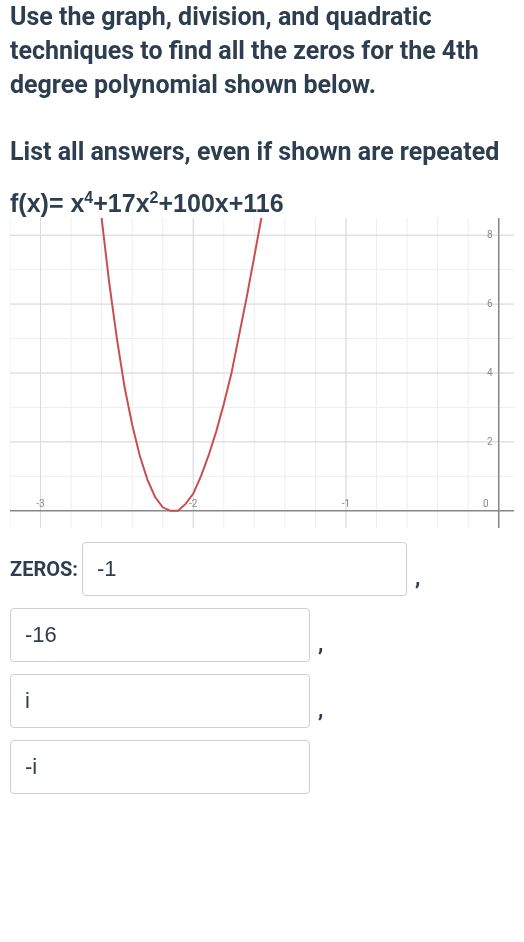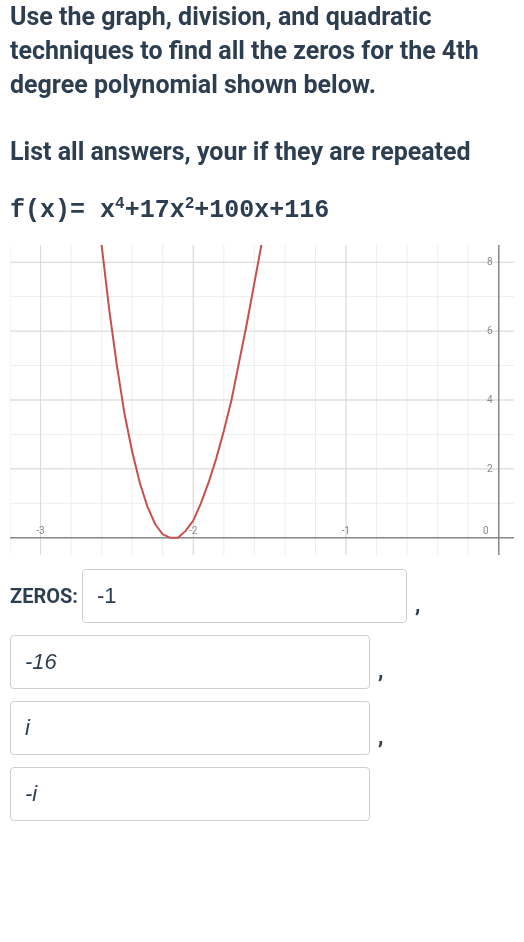--- a/index.html
+++ b/index.html
@@ -9,27 +9,27 @@
     background: #ffffff;
     font-family: -apple-system, BlinkMacSystemFont, "Segoe UI", Roboto, sans-serif;
     color: #2c3e50;
     padding: 0 10px;
     overflow: hidden;
   }
   .question {
     font-size: 25px;
     font-weight: 700;
     line-height: 1.35;
-    margin-bottom: 26px;
+    margin-bottom: 20px;
   }
   .formula {
     font-size: 25px;
     font-weight: 700;
-    margin-bottom: 20px;
-    font-family: Liberation Mono, monospace;
+    margin-bottom: 0;
+    font-family: Liberation Sans, sans-serif;
   }
   .formula .sup { font-size: 16px; vertical-align: super; }
   .graph-wrap {
     width: 504px;
     height: 310px;
     position: relative;
   }
   .graph-wrap svg { display:block; }
   .answers {
     margin-top: 14px;
@@ -50,37 +50,37 @@
     height: 54px;
     border: 1px solid #cfcfcf;
     border-radius: 4px;
     background: #fff;
     font-size: 22px;
     padding: 0 14px;
     color: #2c3e50;
     outline: none;
   }
   .w1 { width: 325px; }
-  .w2 { width: 360px; font-style: italic; }
+  .w2 { width: 300px; }
   .comma {
     font-size: 22px;
     font-weight: 700;
     margin-left: 8px;
     color: #2c3e50;
     align-self: flex-end;
     padding-bottom: 6px;
   }
 </style>
 </head>
 <body>
 
 <div class="question">
   <span>Use the graph, division, and quadratic techniques to find all the zeros for the 4th degree polynomial shown below.</span><br>
   <br>
-  <span>List all answers, your if they are repeated</span>
+  <span>List all answers, even if shown are repeated</span>
 </div>
 
 <div class="formula">
   <span>f(x)= x</span><span class="sup">4</span><span>+17x</span><span class="sup">2</span><span>+100x+116</span>
 </div>
 
 <div class="graph-wrap">
   <svg id="chart-svg" width="504" height="310">
       <line x1="0" y1="0" x2="0" y2="310" stroke="#eeeeee" stroke-width="1"></line>
       <line x1="30.54545454545457" y1="0" x2="30.54545454545457" y2="310" stroke="#eeeeee" stroke-width="1"></line>

